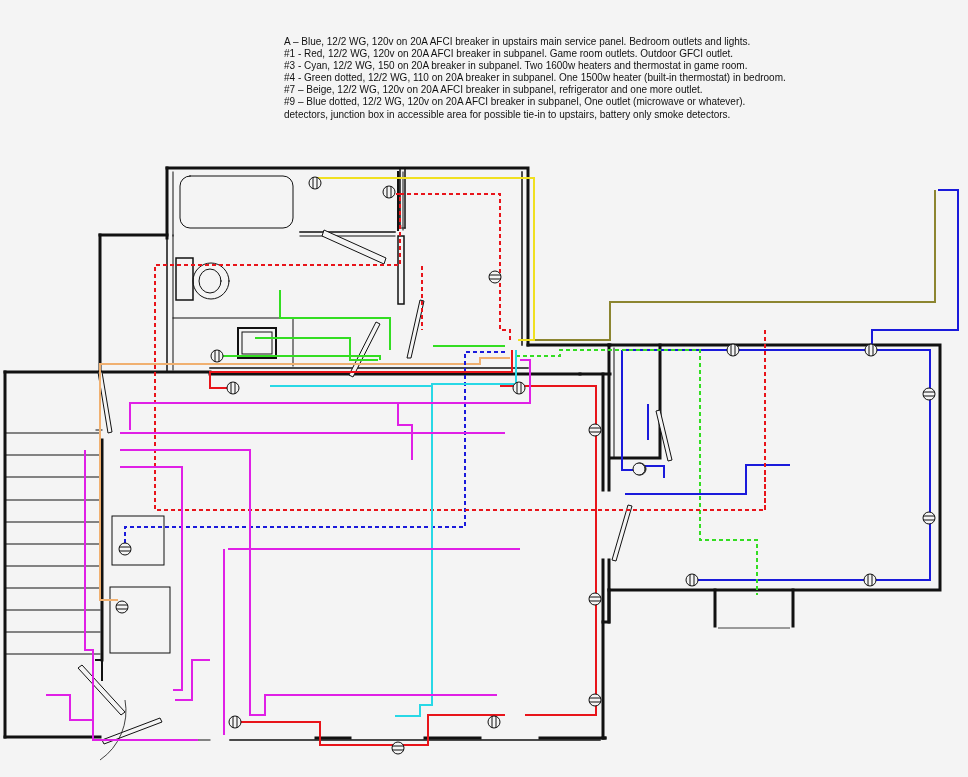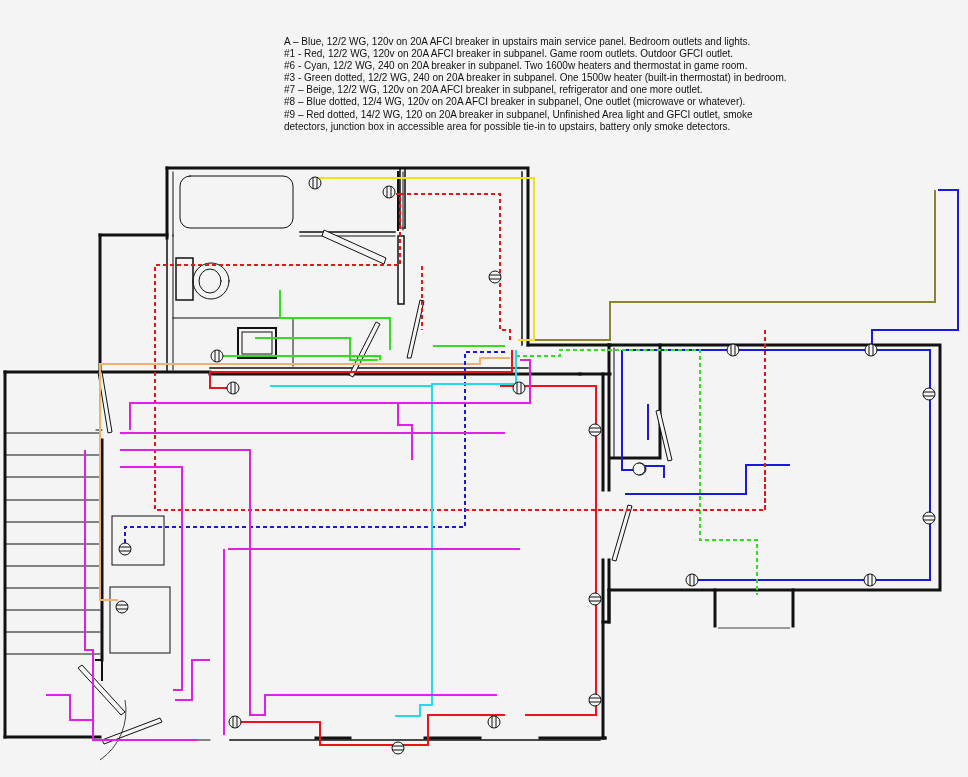--- a/index.html
+++ b/index.html
@@ -7,25 +7,24 @@
   #legend{position:absolute;left:284px;top:0;width:684px;font-size:10px;line-height:12.1px;color:#111;margin-top:36px;}
   #legend div{white-space:nowrap;}
   svg#plan{position:absolute;left:0;top:0;}
 </style>
 </head>
 <body>
 
 <div id="legend">
   <div>A – Blue, 12/2 WG, 120v on 20A AFCI breaker in upstairs main service panel. Bedroom outlets and lights.</div>
   <div>#1 - Red, 12/2 WG, 120v on 20A AFCI breaker in subpanel. Game room outlets. Outdoor GFCI outlet.</div>
-  <div>#6 - Cyan, 12/2 WG, 240 on 20A breaker in subpanel. Two 1600w heaters and thermostat in game room.</div>
-  <div>#3 - Green dotted, 12/2 WG, 240 on 20A breaker in subpanel. One 1500w heater (built-in thermostat) in bedroom.</div>
+  <div>#3 - Cyan, 12/2 WG, 150 on 20A breaker in subpanel. Two 1600w heaters and thermostat in game room.</div>
+  <div>#4 - Green dotted, 12/2 WG, 110 on 20A breaker in subpanel. One 1500w heater (built-in thermostat) in bedroom.</div>
   <div>#7 – Beige, 12/2 WG, 120v on 20A AFCI breaker in subpanel, refrigerator and one more outlet.</div>
-  <div>#8 – Blue dotted, 12/4 WG, 120v on 20A AFCI breaker in subpanel, One outlet (microwave or whatever).</div>
-  <div>#9 – Red dotted, 14/2 WG, 120 on 20A breaker in subpanel, Unfinished Area light and GFCI outlet, smoke</div>
+  <div>#9 – Blue dotted, 12/2 WG, 120v on 20A AFCI breaker in subpanel, One outlet (microwave or whatever).</div>
   <div>detectors, junction box in accessible area for possible tie-in to upstairs, battery only smoke detectors.</div>
 </div>
 
 <svg id="plan" width="968" height="777" viewBox="0 0 968 777">
 
   <g stroke="#111" fill="none" stroke-linecap="square">
 
     <path d="M167,168 L528,168 L528,345" stroke-width="3"></path>
     <path d="M167,168 L167,238" stroke-width="3"></path>
     <path d="M173,172 L173,236" stroke-width="1"></path>

